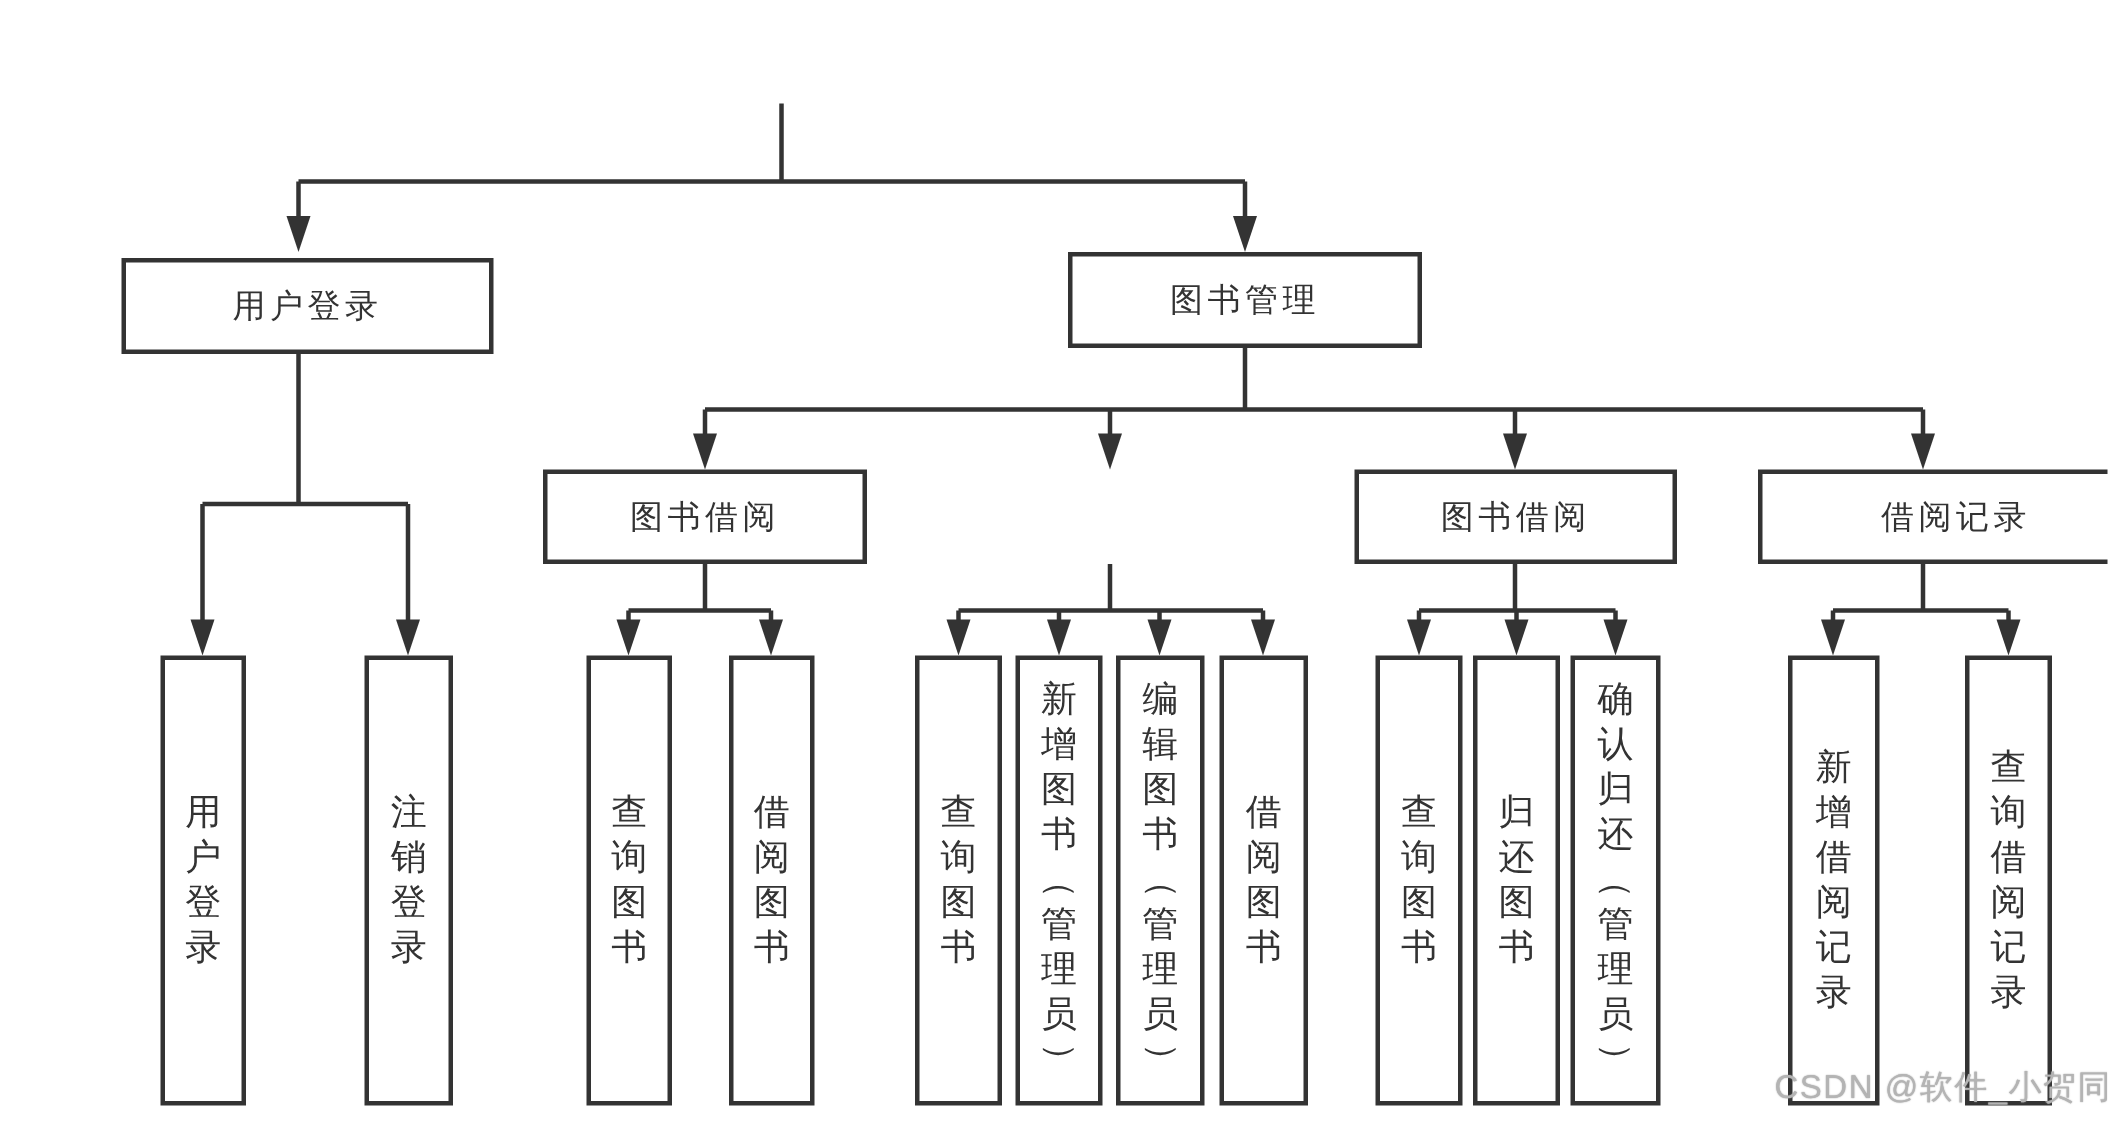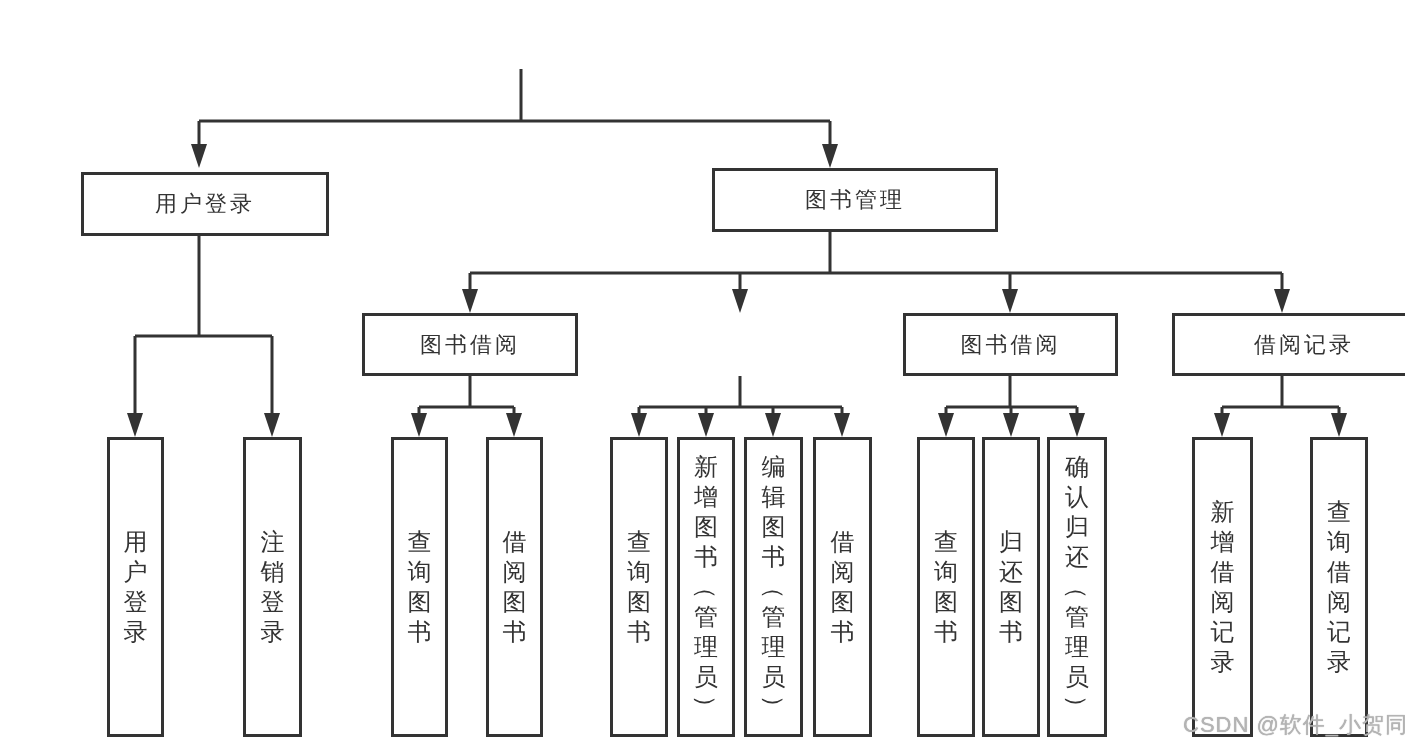--- a/index.html
+++ b/index.html
@@ -101,21 +101,21 @@
 
     <path d="M1282 376 V407 M1222 407 H1339 M1222 407 V431 M1339 407 V431"></path>
     <polygon points="1214,413 1230,413 1222,437"></polygon>
     <polygon points="1331,413 1347,413 1339,437"></polygon>
   </svg>
 
 
   <div class="hbox" style="left:81px;top:172px;width:248px;height:64px">
     <span class="hlabel">用户登录</span>
   </div>
-  <div class="hbox" style="left:712px;top:168px;width:286px;height:64px">
+  <div class="hbox" style="left:712px;top:168px;width:236px;height:64px">
     <span class="hlabel">图书管理</span>
   </div>
 
   <div class="hbox" style="left:362px;top:313px;width:216px;height:63px">
     <span class="hlabel">图书借阅</span>
   </div>
   <div class="hbox" style="left:903px;top:313px;width:215px;height:63px">
     <span class="hlabel">图书借阅</span>
   </div>
   <div class="hbox" style="left:1172px;top:313px;width:264px;height:63px">

